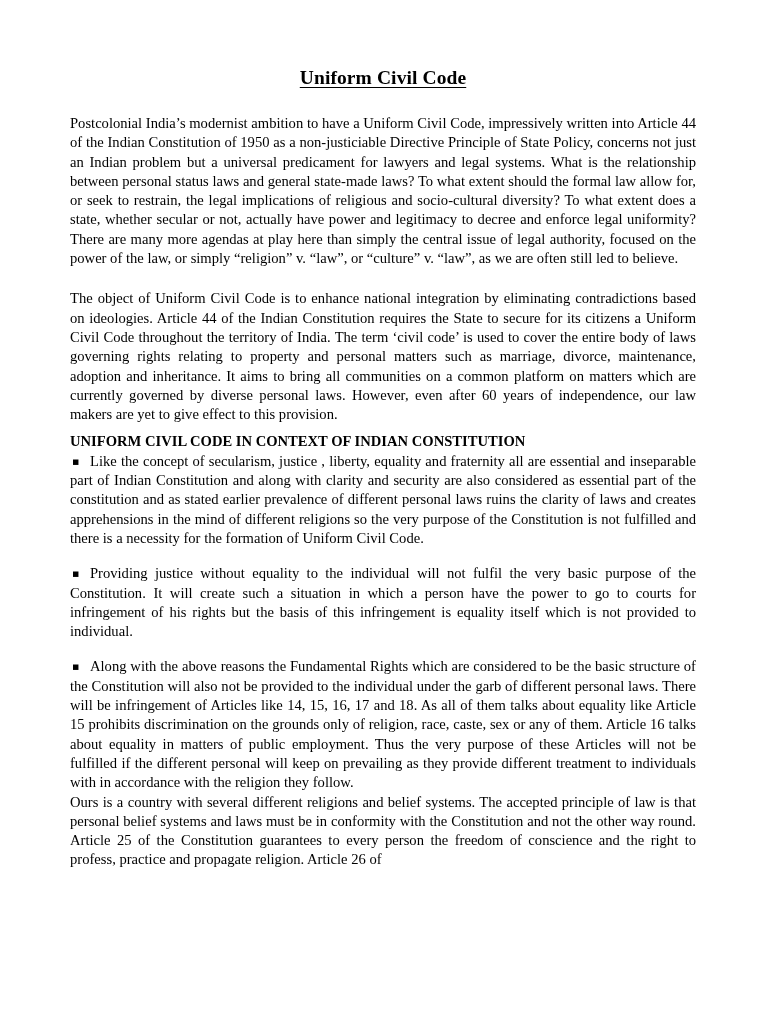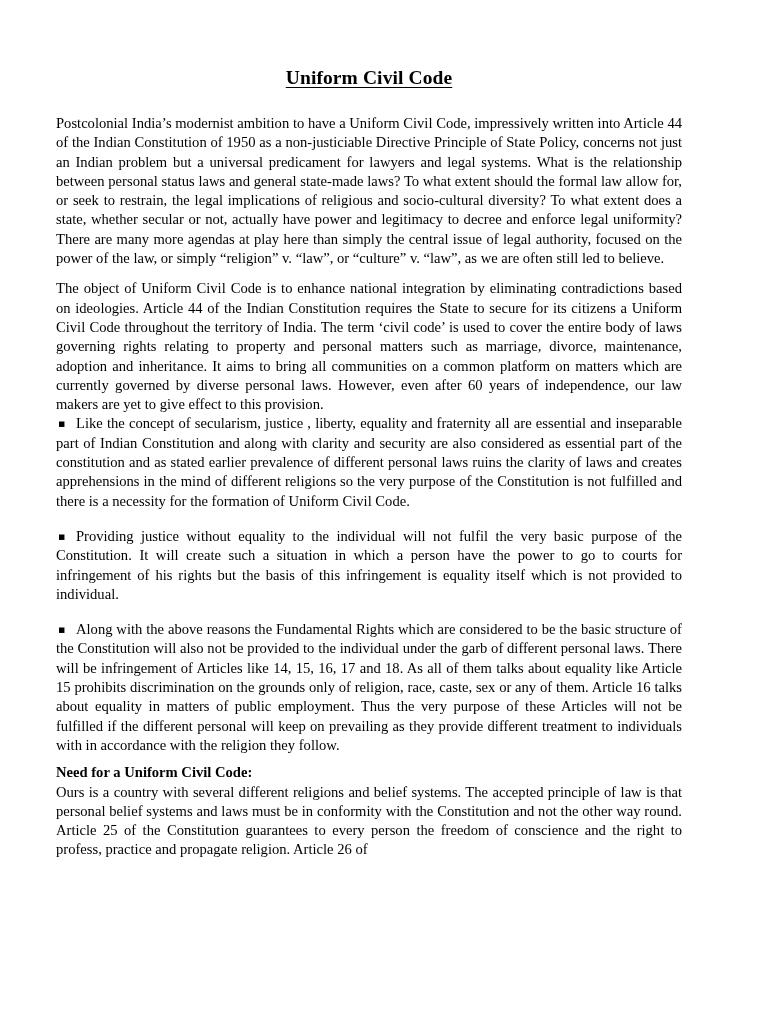--- a/index.html
+++ b/index.html
@@ -20,21 +20,21 @@
     position: relative;
     width: 768px;
     height: 1024px;
     background: #ffffff;
     box-sizing: border-box;
     padding: 0;
   }
 
   #doc-body {
     position: absolute;
-    left: 56px;
+    left: 70px;
     top: 0;
     width: 626px;
   }
 
   .doc-title {
     text-align: center;
     font-size: 19.5px;
     font-weight: bold;
     text-decoration: underline;
     text-underline-offset: 3px;
@@ -52,21 +52,21 @@
     margin: 0;
     padding: 0;
     hyphens: none;
   }
 
   .para-first {
     margin-top: 24px;
   }
 
   .para-gap {
-    margin-top: 11px;
+    margin-top: 21px;
   }
 
   .section-heading {
     font-size: 14.6px;
     line-height: 19.3px;
     font-weight: bold;
     text-align: left;
     margin: 0;
     padding: 0;
   }
@@ -111,32 +111,32 @@
 <div id="page">
 
   <div id="doc-body">
 
     <h1 class="doc-title">Uniform Civil Code</h1>
 
     <p class="para para-first">Postcolonial India’s modernist ambition to have a Uniform Civil Code, impressively written into Article 44 of the Indian Constitution of 1950 as a non-justiciable Directive Principle of State Policy, concerns not just an Indian problem but a universal predicament for lawyers and legal systems. What is the relationship between personal status laws and general state-made laws? To what extent should the formal law allow for, or seek to restrain, the legal implications of religious and socio-cultural diversity? To what extent does a state, whether secular or not, actually have power and legitimacy to decree and enforce legal uniformity? There are many more agendas at play here than simply the central issue of legal authority, focused on the power of the law, or simply “religion” v. “law”, or “culture” v. “law”, as we are often still led to believe.</p>
 
     <p class="para para-gap">The object of Uniform Civil Code is to enhance national integration by eliminating contradictions based on ideologies. Article 44 of the Indian Constitution requires the State to secure for its citizens a Uniform Civil Code throughout the territory of India. The term ‘civil code’ is used to cover the entire body of laws governing rights relating to property and personal matters such as marriage, divorce, maintenance, adoption and inheritance. It aims to bring all communities on a common platform on matters which are currently governed by diverse personal laws. However, even after 60 years of independence, our law makers are yet to give effect to this provision.</p>
 
+    <p class="section-heading heading-gap">UNIFORM CIVIL CODE IN CONTEXT OF INDIAN CONSTITUTION</p>
 
     <p class="bullet-item tight">
       <span class="bullet-marker">▪</span><span>Like the concept of secularism, justice , liberty, equality and fraternity all are essential and inseparable part of Indian Constitution and along with clarity and security are also considered as essential part of the constitution and as stated earlier prevalence of different personal laws ruins the clarity of laws and creates apprehensions in the mind of different religions so the very purpose of the Constitution is not fulfilled and there is a necessity for the formation of Uniform Civil Code.</span>
     </p>
 
     <p class="bullet-item spaced">
       <span class="bullet-marker">▪</span><span>Providing justice without equality to the individual will not fulfil the very basic purpose of the Constitution. It will create such a situation in which a person have the power to go to courts for infringement of his rights but the basis of this infringement is equality itself which is not provided to individual.</span>
     </p>
 
     <p class="bullet-item spaced">
       <span class="bullet-marker">▪</span><span>Along with the above reasons the Fundamental Rights which are considered to be the basic structure of the Constitution will also not be provided to the individual under the garb of different personal laws. There will be infringement of Articles like 14, 15, 16, 17 and 18. As all of them talks about equality like Article 15 prohibits discrimination on the grounds only of religion, race, caste, sex or any of them. Article 16 talks about equality in matters of public employment. Thus the very purpose of these Articles will not be fulfilled if the different personal will keep on prevailing as they provide different treatment to individuals with in accordance with the religion they follow.</span>
     </p>
 
-    <p class="section-heading heading-gap">Need for a Uniform Civil Code:</p>
 
     <p class="para">Ours is a country with several different religions and belief systems. The accepted principle of law is that personal belief systems and laws must be in conformity with the Constitution and not the other way round. Article 25 of the Constitution guarantees to every person the freedom of conscience and the right to profess, practice and propagate religion. Article 26 of</p>
 
   </div>
 
 </div>
 
 </body></html>

